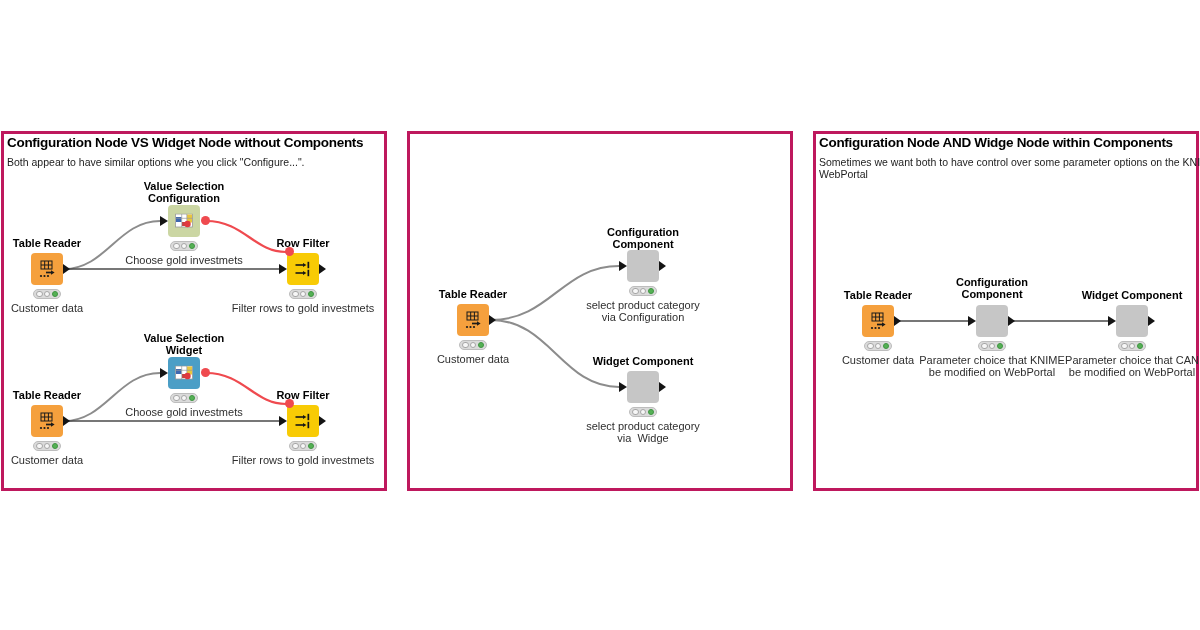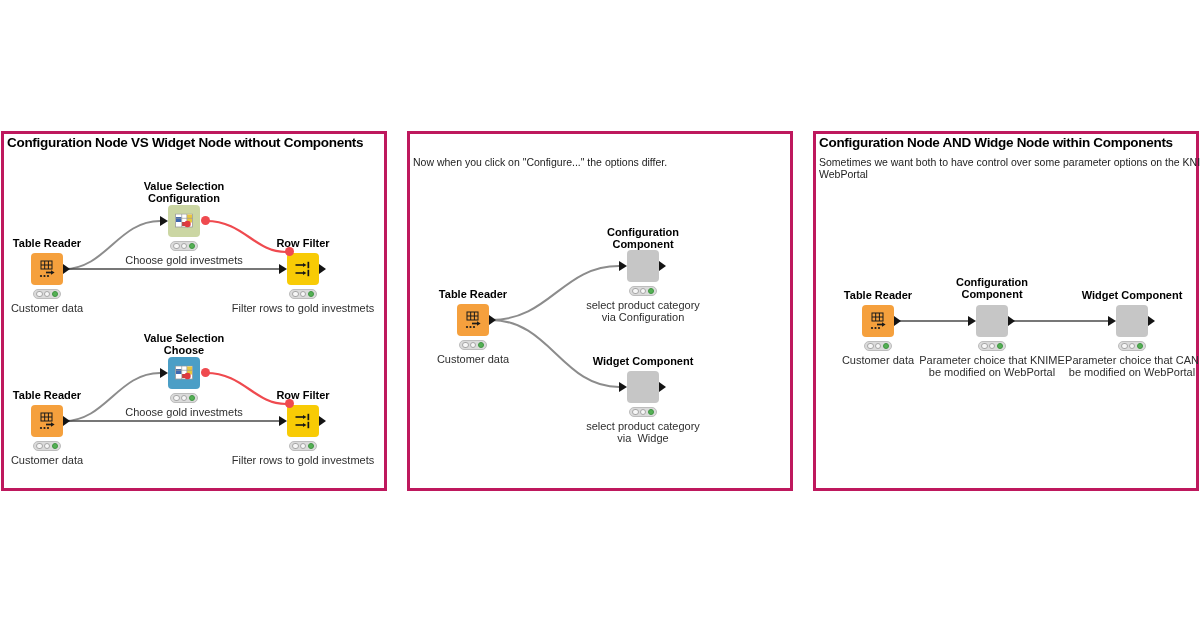--- a/index.html
+++ b/index.html
@@ -34,20 +34,23 @@
   .reddot{position:absolute;width:9px;height:9px;border-radius:50%;background:#EF4A4F;}
   .wires{position:absolute;left:0;top:0;pointer-events:none;}
 </style>
 </head>
 <body>
 
 <div id="stage">
 
   <div class="panel p1">
     <div class="ptitle">Configuration Node VS Widget Node without Components</div>
+    <div class="psub">
+      <span>Both appear to have similar options whe you click "Configure...".</span>
+    </div>
 
     <svg class="wires" width="376" height="350" viewBox="0 0 376 350">
       <path d="M 60,135 C 102,135 114,87 156,87" stroke="#8C8C8C" stroke-width="2" fill="none"></path>
       <path d="M 60,135 L 275,135" stroke="#4a4a4a" stroke-width="1.6" fill="none"></path>
       <path d="M 202,87 C 240,87 250,118 282,118" stroke="#EF4A4F" stroke-width="2.2" fill="none"></path>
       <polygon points="156,82 164,87 156,92" fill="#141414"></polygon>
       <polygon points="275,130 283,135 275,140" fill="#141414"></polygon>
       <path d="M 60,287 C 102,287 114,239 156,239" stroke="#8C8C8C" stroke-width="2" fill="none"></path>
       <path d="M 60,287 L 275,287" stroke="#4a4a4a" stroke-width="1.6" fill="none"></path>
       <path d="M 202,239 C 240,239 250,270 282,270" stroke="#EF4A4F" stroke-width="2.2" fill="none"></path>
@@ -156,21 +159,21 @@
       <span class="light"></span>
         <span class="light"></span>
         <span class="light on"></span>
     </div>
     <div class="anno" style="left:-37px;top:321px">
       <span>Customer data</span>
     </div>
 
     <div class="nlabel" style="left:100px;top:199px">
       <span>Value Selection</span>
-      <span>Choose</span>
+      <span>Widget</span>
     </div>
     <div class="node n-widget" style="left:164px;top:223px">
       <svg viewBox="0 0 18 15" width="18" height="15">
         <rect x="0.5" y="0.5" width="17" height="13" fill="#fff" stroke="#9a9a9a" stroke-width="0.8"></rect>
         <rect x="1" y="3.5" width="5.5" height="5" fill="#3E68B0"></rect>
         <rect x="12" y="1" width="5" height="8" fill="#E9C63D"></rect>
         <rect x="7" y="8.5" width="4" height="4" fill="#C94040"></rect>
         <line x1="6.7" y1="0.5" x2="6.7" y2="13.5" stroke="#9a9a9a" stroke-width="0.7"></line>
         <line x1="11.8" y1="0.5" x2="11.8" y2="13.5" stroke="#9a9a9a" stroke-width="0.7"></line>
         <line x1="0.5" y1="4.8" x2="17.5" y2="4.8" stroke="#9a9a9a" stroke-width="0.7"></line>
@@ -206,23 +209,20 @@
         <span class="light on"></span>
     </div>
     <div class="anno" style="left:219px;top:321px">
       <span>Filter rows to gold investmets</span>
     </div>
     <span class="reddot" style="left:197px;top:234px"></span>
     <span class="reddot" style="left:281px;top:265px"></span>
   </div>
 
   <div class="panel p2">
-    <div class="psub">
-      <span>Now when you click on "Configure..." the options differ.</span>
-    </div>
 
     <svg class="wires" width="376" height="350" viewBox="0 0 376 350">
       <path d="M 81,186 C 140,186 152,132 209,132" stroke="#8C8C8C" stroke-width="2" fill="none"></path>
       <path d="M 81,186 C 140,186 152,253 209,253" stroke="#8C8C8C" stroke-width="2" fill="none"></path>
       <polygon points="209,127 217,132 209,137" fill="#141414"></polygon>
       <polygon points="209,248 217,253 209,258" fill="#141414"></polygon>
     </svg>
 
     <div class="nlabel" style="left:-17px;top:155px">
       <span>Table Reader</span>

